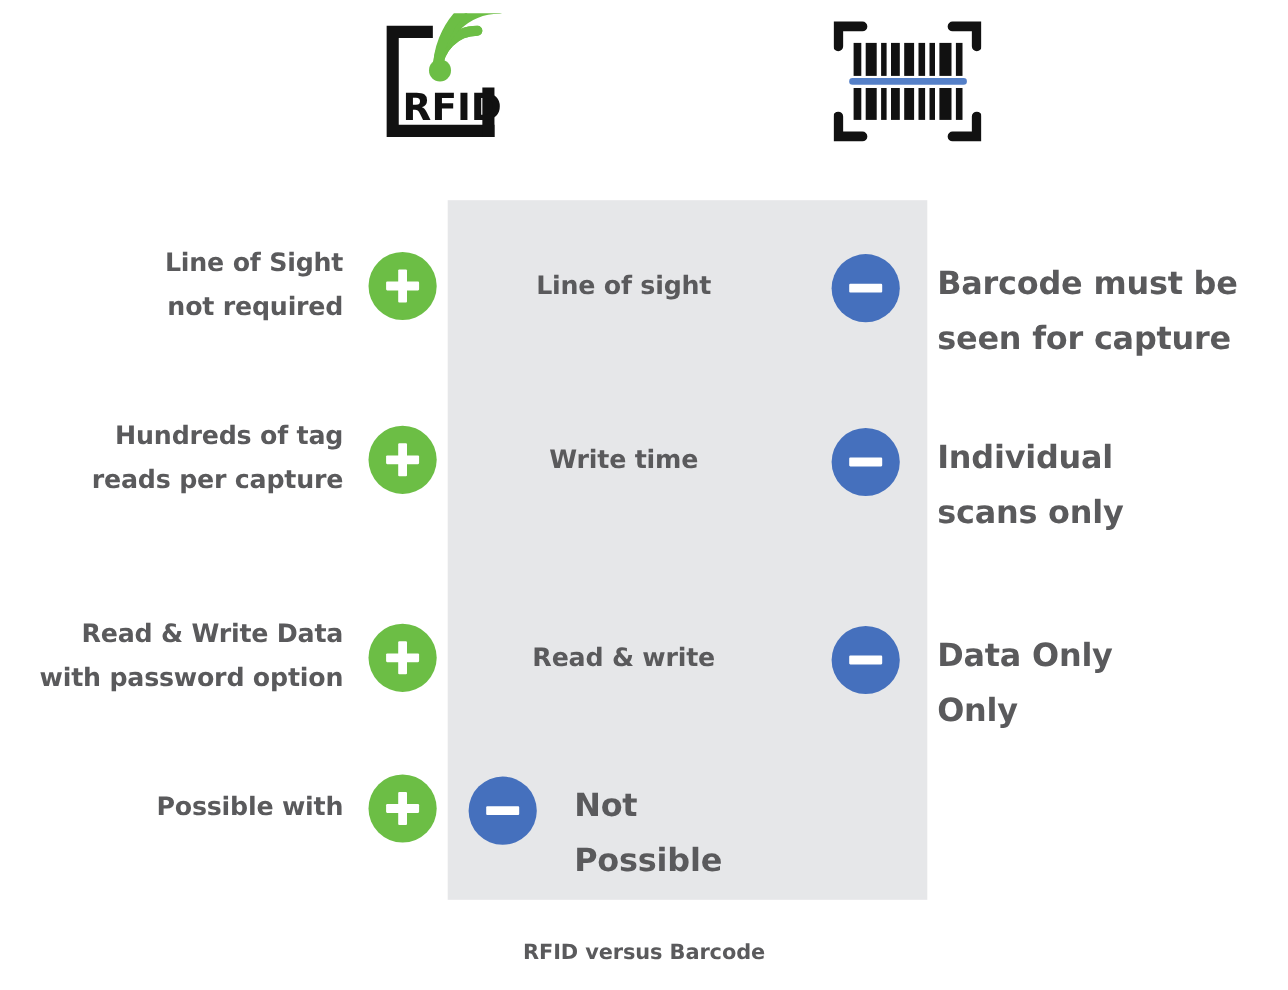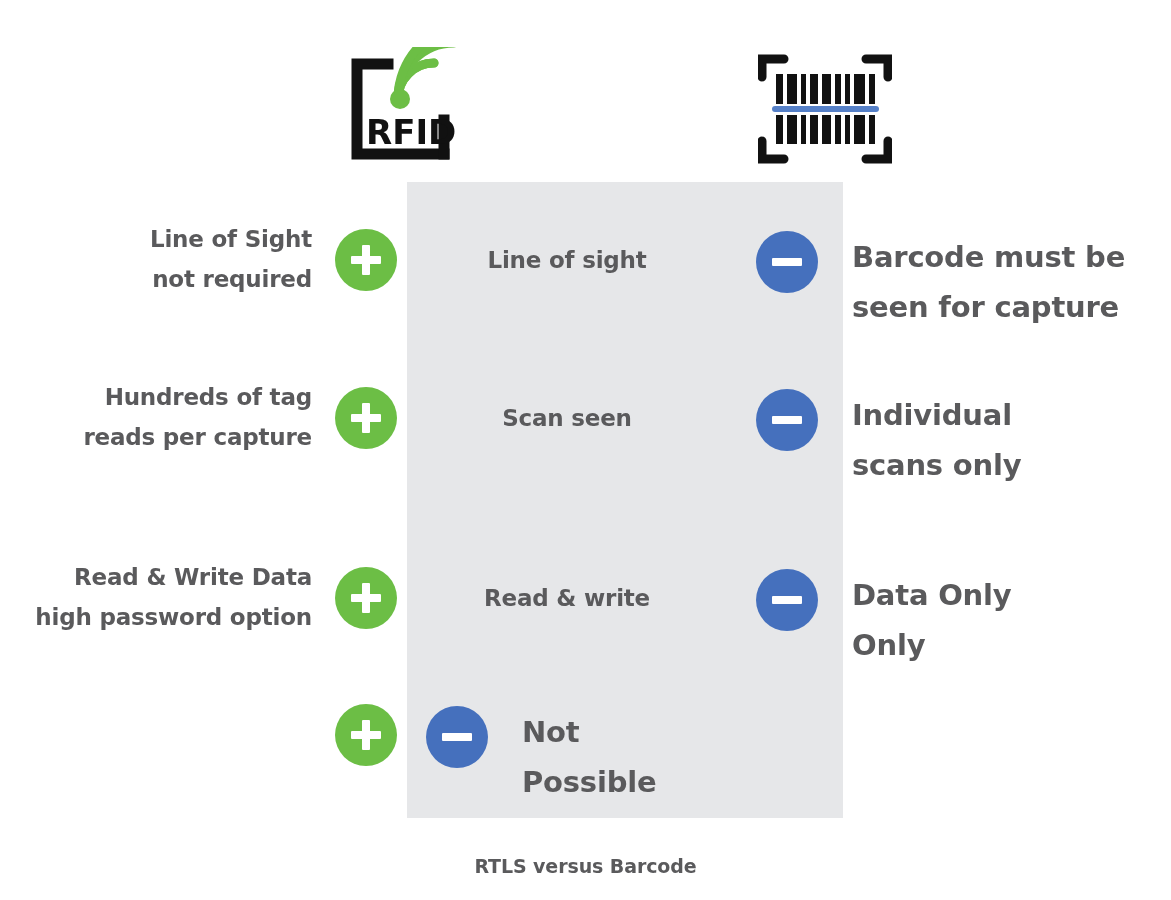--- a/index.html
+++ b/index.html
@@ -15,21 +15,20 @@
     overflow: hidden;
   }
 
   
   .icon-row {
     position: absolute;
     top: 0;
     left: 0;
     width: 1017px;
     height: 160px;
-    margin-top: 35px;
   }
   .rfid-icon {
     position: absolute;
     left: 344px;
     top: 12px;
     width: 126px;
     height: 124px;
   }
   .barcode-icon {
     position: absolute;
@@ -247,36 +246,36 @@
     <div class="col-left">
       <span>Hundreds of tag</span><br>
       <span>reads per capture</span>
     </div>
     <div class="col-badge-left">
       <div class="badge plus">
         <span class="bar-h"></span>
         <span class="bar-v"></span>
       </div>
     </div>
-    <div class="col-center">Scan seen</div>
+    <div class="col-center">Write time</div>
     <div class="col-badge-right">
       <div class="badge minus">
         <span class="bar-h"></span>
       </div>
     </div>
     <div class="col-right">
       <span>Individual</span><br>
       <span>scans only</span>
     </div>
   </div>
 
   <div class="row" style="top:548px;">
     <div class="col-left">
       <span>Read &amp; Write Data</span><br>
-      <span>high password option</span>
+      <span>with password option</span>
     </div>
     <div class="col-badge-left">
       <div class="badge plus">
         <span class="bar-h"></span>
         <span class="bar-v"></span>
       </div>
     </div>
     <div class="col-center">Read &amp; write</div>
     <div class="col-badge-right">
       <div class="badge minus">
@@ -284,34 +283,34 @@
       </div>
     </div>
     <div class="col-right">
       <span>Data Only</span><br>
       <span>Only</span>
     </div>
   </div>
 
   <div class="row" style="top:685px;">
     <div class="col-left">
-      <br>
+      <span>Possible with</span><br>
     </div>
     <div class="col-badge-left">
       <div class="badge plus">
         <span class="bar-h"></span>
         <span class="bar-v"></span>
       </div>
     </div>
     <div class="col-badge-right">
       <div class="badge minus">
         <span class="bar-h"></span>
       </div>
     </div>
     <div class="col-right">
       <span>Not</span><br>
       <span>Possible</span>
     </div>
   </div>
 
 </div>
 
-<div class="caption">RTLS versus Barcode</div>
+<div class="caption">RFID versus Barcode</div>
 
 </body></html>

